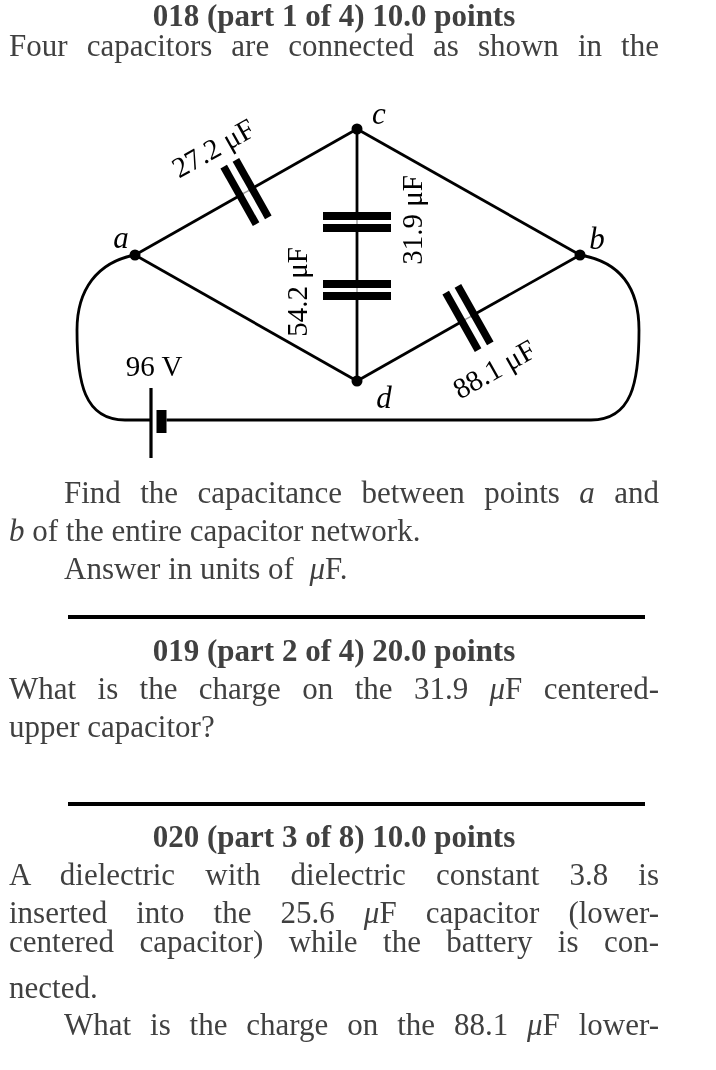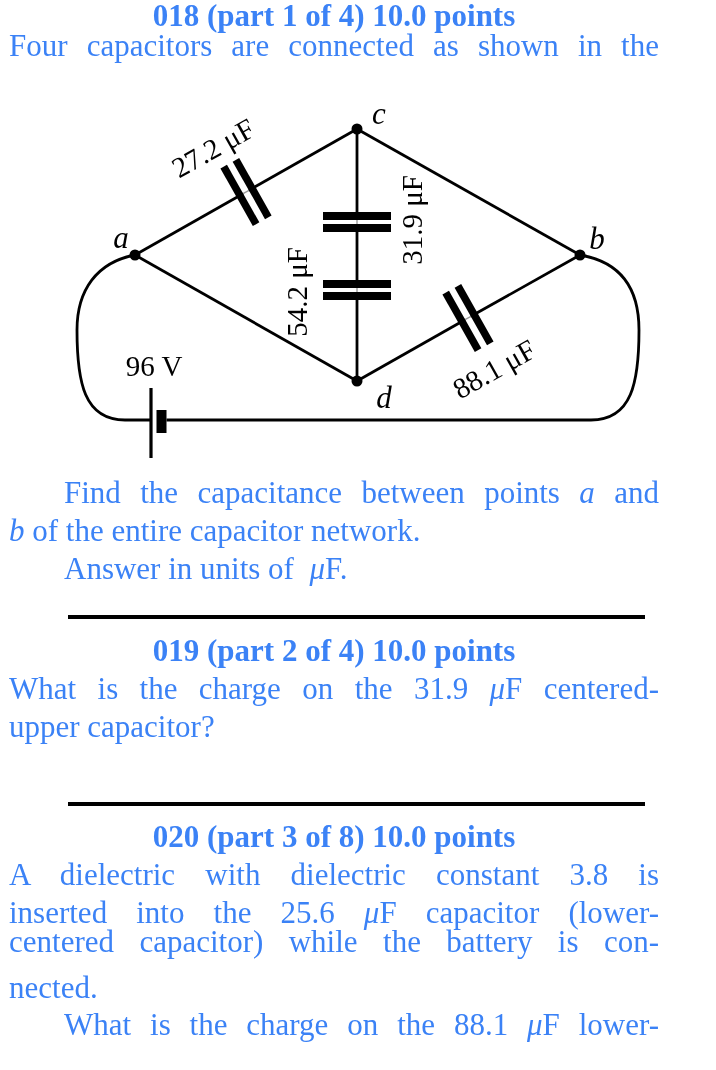--- a/index.html
+++ b/index.html
@@ -1,18 +1,18 @@
 <!DOCTYPE html>
 <html><head>
 <meta charset="utf-8">
 <style>
   html,body{margin:0;padding:0;background:#fff;}
   #page{
     position:relative;width:716px;height:1070px;background:#ffffff;
-    font-family:"Liberation Serif","DejaVu Serif",serif;color:#3b82f6;overflow:hidden;
+    font-family:"Liberation Serif","DejaVu Serif",serif;color:#404040;overflow:hidden;
   }
   .tl{position:absolute;left:9px;width:650px;font-size:31px;line-height:38px;box-sizing:border-box;}
   .hd{font-weight:bold;text-align:center;}
   .just{text-align:justify;text-align-last:justify;}
   .ind{padding-left:55px;}
   .rule{position:absolute;left:68px;width:577px;height:3.5px;background:#000;}
   em{font-style:italic;}
   #fig{position:absolute;left:0;top:100px;}
   #fig text{font-size:29px;fill:#000;font-family:"Liberation Serif","DejaVu Serif",serif;}
   #fig text.nodelbl{font-style:italic;font-size:31px;}
@@ -89,21 +89,21 @@
     <text transform="translate(297,192) rotate(-90)" text-anchor="middle" dy="10">54.2 μF</text>
     <text transform="translate(494,269) rotate(-29.5)" text-anchor="middle" dy="10">88.1 μF</text>
   </svg>
 
   <div class="tl just ind" style="top:474px"><span>Find the capacitance between points </span><em>a</em><span> and</span></div>
   <div class="tl" style="top:512px"><em>b</em><span> of the entire capacitor network.</span></div>
   <div class="tl ind" style="top:550px"><span>Answer in units of&nbsp; </span><em>μ</em><span>F.</span></div>
 
   <div class="rule" style="top:615px"></div>
 
-  <div class="tl hd" style="top:632px">019 (part 2 of 4) 10.0 points</div>
+  <div class="tl hd" style="top:632px">019 (part 2 of 4) 20.0 points</div>
   <div class="tl just" style="top:670px"><span>What is the charge on the 31.9 </span><em>μ</em><span>F centered-</span></div>
   <div class="tl" style="top:708px"><span>upper capacitor?</span></div>
 
   <div class="rule" style="top:802px"></div>
 
   <div class="tl hd" style="top:818px">020 (part 3 of 8) 10.0 points</div>
   <div class="tl just" style="top:856px"><span>A dielectric with dielectric constant 3.8 is</span></div>
   <div class="tl just" style="top:894px"><span>inserted into the 25.6 </span><em>μ</em><span>F capacitor (lower-</span></div>
   <div class="tl just" style="top:923px"><span>centered capacitor) while the battery is con-</span></div>
   <div class="tl" style="top:969px"><span>nected.</span></div>

